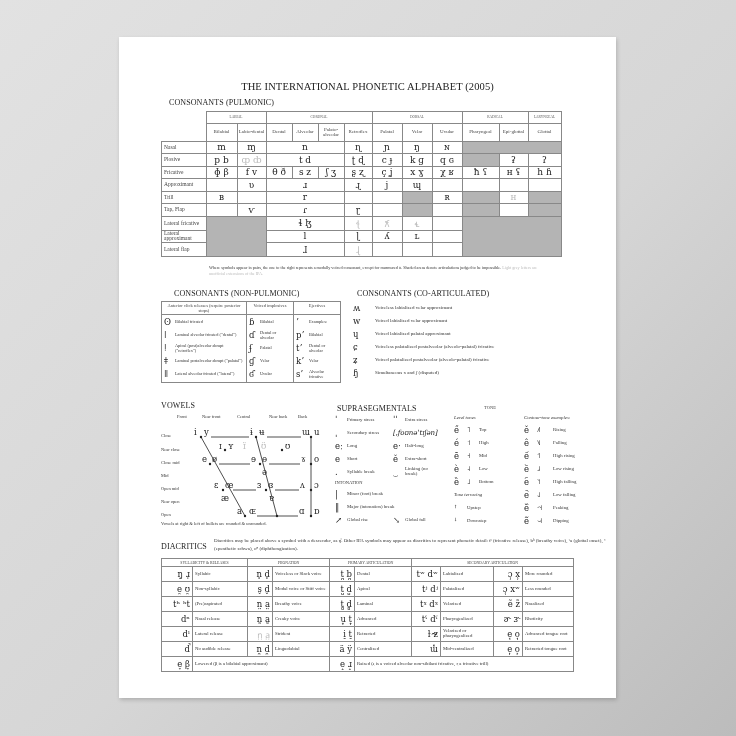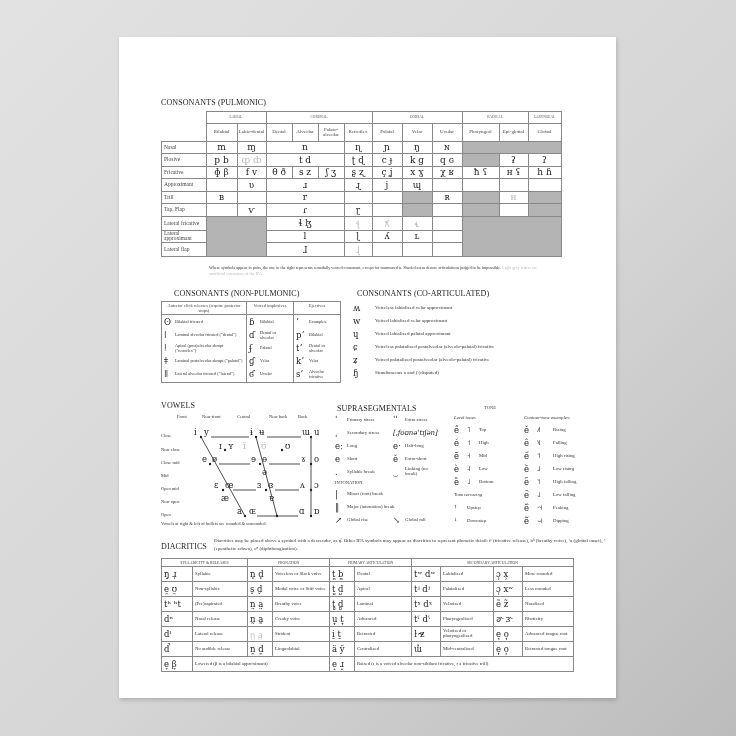--- a/index.html
+++ b/index.html
@@ -37,31 +37,32 @@
   .supr{left:216px;top:368px;width:110px;}
   .supr .row{display:flex;align-items:center;height:13px;font-size:4.8px;color:#333;}
   .supr .g{font-family:"DejaVu Serif",serif;font-size:8.5px;color:#222;width:12px;}
   .tone{left:330px;top:368px;width:165px;}
   .tone .row{display:flex;align-items:center;height:13px;font-size:4.8px;color:#333;}
   .tone .g{font-family:"DejaVu Serif",serif;font-size:8.5px;color:#222;width:13px;}
   .tone .t{font-family:"DejaVu Sans",sans-serif;font-size:7px;color:#222;width:12px;}
   .dtab{left:42px;top:521px;font-size:5px;}
   .dtab td,.dtab th{border:1px solid #888;padding:0 2px;height:14px;font-weight:normal;}
   .dtab th{height:7px;font-size:3.8px;color:#444;}
-  .dtab td.g{font-family:"DejaVu Serif",serif;font-size:8.5px;white-space:nowrap;}
+  .dtab td.g{font-family:"DejaVu Serif",serif;font-size:8.5px;white-space:nowrap;text-align:right;}
   .dtab td.d{font-size:4.8px;color:#333;line-height:4.8px;}
   .dtab td.faint{color:#bbb;}
 </style>
 </head>
 <body>
 
 <div class="poster">
 
-
-  <div class="abs sec" style="left:42px;top:61px;">CONSONANTS (PULMONIC)</div>
+  <div class="abs title">THE INTERNATIONAL PHONETIC ALPHABET (2005)</div>
+
+  <div class="abs sec" style="left:50px;top:61px;">CONSONANTS (PULMONIC)</div>
   <table class="abs pul">
     <tbody>
         <tr>
       <th style="border:none;width:44px;"></th>
       <th class="grp" colspan="2">LABIAL</th>
       <th class="grp" colspan="4">CORONAL</th>
       <th class="grp" colspan="3">DORSAL</th>
       <th class="grp" colspan="2">RADICAL</th>
       <th class="grp" colspan="1">LARYNGEAL</th>
     </tr>

